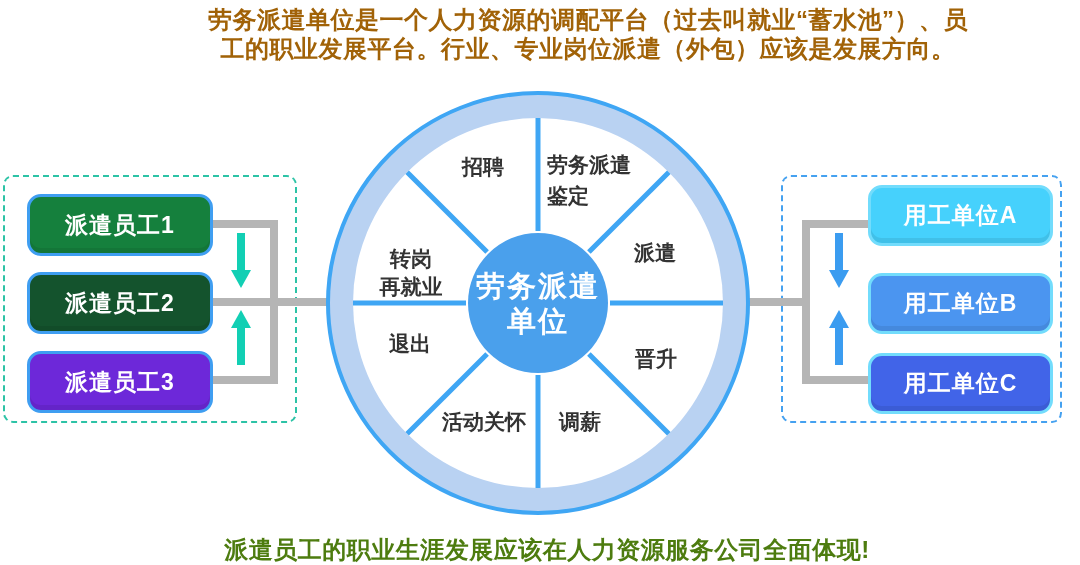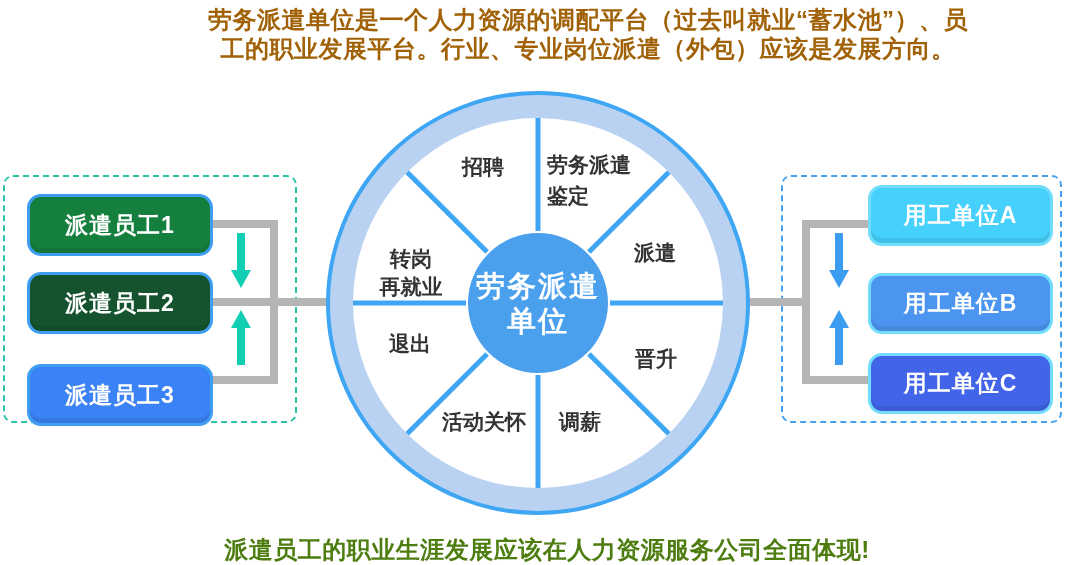--- a/index.html
+++ b/index.html
@@ -91,21 +91,21 @@
     <div class="head head-up" style="top: 0px; background: rgb(59, 156, 240);"></div>
     <div class="stem" style="top: 17px; height: 38px; background: rgb(59, 156, 240);"></div>
   </div>
 
   <div class="box box-left" style="top: 194px; background: #15803d; border-color: rgb(63, 158, 241);">
     <span>派遣员工1</span>
   </div>
   <div class="box box-left" style="top: 272px; background: #14532d; border-color: rgb(63, 158, 241);">
     <span>派遣员工2</span>
   </div>
-  <div class="box box-left" style="top: 364px; background: #3b82f6; border-color: rgb(63, 158, 241);">
+  <div class="box box-left" style="top: 351px; background: #6d28d9; border-color: rgb(63, 158, 241);">
     <span>派遣员工3</span>
   </div>
 
   <div class="box box-right" style="top: 185px; background: rgb(70, 209, 252); border-color: rgb(114, 220, 252);">
     <span>用工单位A</span>
   </div>
   <div class="box box-right" style="top: 353px; background: rgb(65, 100, 232); border-color: rgb(114, 220, 252);">
     <span>用工单位C</span>
   </div>
   <div class="box box-right" style="top: 273px; background: rgb(75, 149, 240); border-color: rgb(114, 220, 252);">

